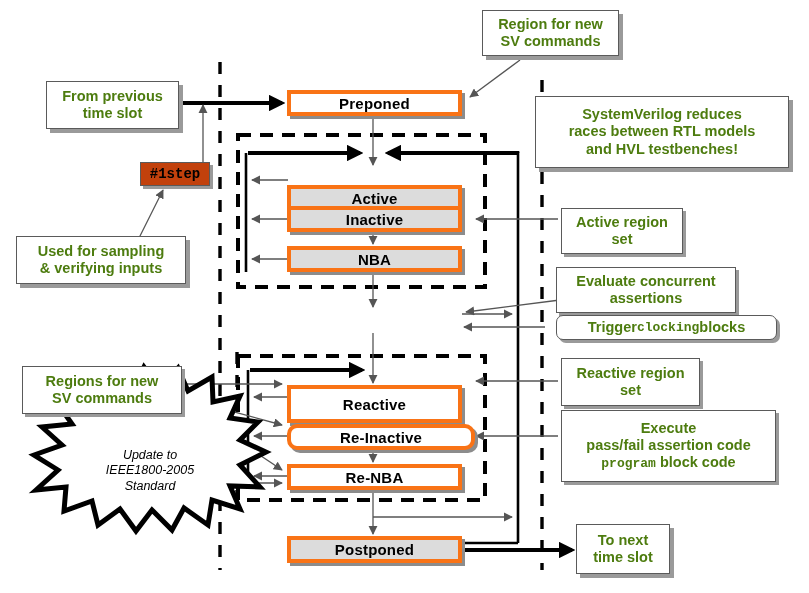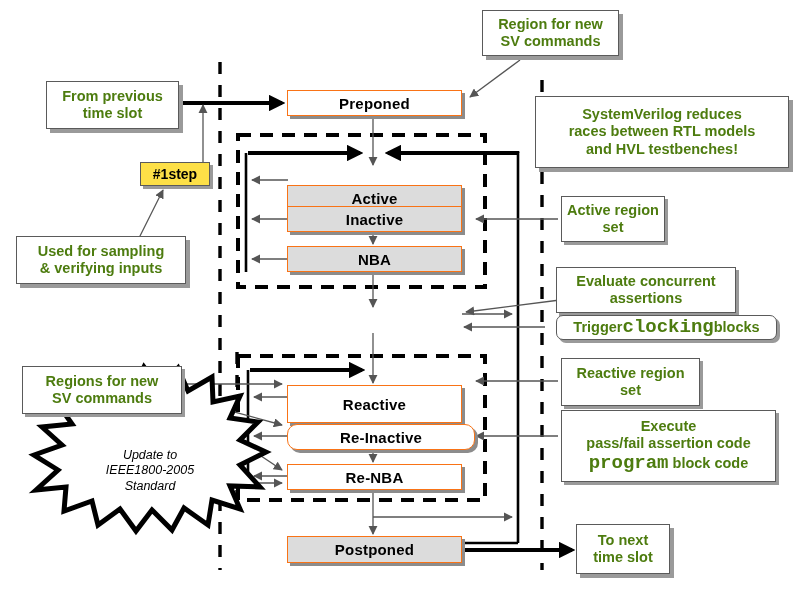--- a/index.html
+++ b/index.html
@@ -3,21 +3,21 @@
 <meta charset="utf-8">
 <style>
   html,body{margin:0;padding:0;background:#ffffff;}
   body{width:809px;height:593px;overflow:hidden;
        font-family:"Liberation Sans",sans-serif;}
   #stage{position:relative;width:809px;height:593px;background:#fff;}
 
   
   .rbox{
     position:absolute;box-sizing:border-box;
-    border:1px solid #f97316;
+    border:4px solid #f97316;
     background:#ffffff;
     box-shadow:3px 3px 0 0 #8c8c8c;
     display:flex;align-items:center;justify-content:center;
     font-weight:bold;font-size:15px;color:#000;
     letter-spacing:.2px;
     font-family:"Liberation Sans",sans-serif;
   }
   .rbox.gray{background:#dcdcdc;}
 
   
@@ -26,29 +26,29 @@
     border:1px solid #5a5a5a;
     background:#ffffff;
     box-shadow:4px 4px 0 0 #9a9a9a;
     display:flex;flex-direction:column;align-items:center;justify-content:center;
     font-weight:bold;font-size:14.5px;line-height:1.18;color:#4d7c0f;
     text-align:center;
     font-family:"Liberation Sans",sans-serif;
   }
   .note.tight{box-shadow:3px 3px 0 0 #9a9a9a;}
   .mono{font-family:"Liberation Mono",monospace;font-weight:bold;}
-  .note .mono{font-size:19px;}
+  .note .mono{font-size:13px;}
 
   
   .stepbox{
     position:absolute;box-sizing:border-box;
-    border:1px solid #5a5a5a;background:#fde047;
+    border:1px solid #5a5a5a;background:#c2410c;
     box-shadow:3px 3px 0 0 #9a9a9a;
     display:flex;align-items:center;justify-content:center;
-    font-family:Liberation Sans, sans-serif;font-weight:bold;font-size:14px;color:#000;
+    font-family:Liberation Mono, monospace;font-weight:bold;font-size:14px;color:#000;
   }
 
   
   .burst-text{
     position:absolute;text-align:center;
     font-family:"Liberation Sans",sans-serif;
     font-size:12.5px;line-height:1.22;color:#000;font-weight:normal;
     width:140px;
     font-style:italic;
   }
@@ -251,21 +251,21 @@
     <span>Used for sampling</span>
     <span>&amp; verifying inputs</span>
   </div>
 
   <div class="note" style="left:535px;top:96px;width:254px;height:72px;">
     <span>SystemVerilog reduces</span>
     <span>races between RTL models</span>
     <span>and HVL testbenches!</span>
   </div>
 
-  <div class="note tight" style="left:561px;top:196px;width:104px;height:46px;">
+  <div class="note tight" style="left:561px;top:208px;width:122px;height:46px;">
     <span>Active region</span>
     <span>set</span>
   </div>
 
   <div class="note tight" style="left:556px;top:267px;width:180px;height:46px;">
     <span>Evaluate concurrent</span>
     <span>assertions</span>
   </div>
 
   <div class="note tight" style="left:556px;top:315px;width:221px;height:25px;flex-direction:row;border-radius:7px;">

